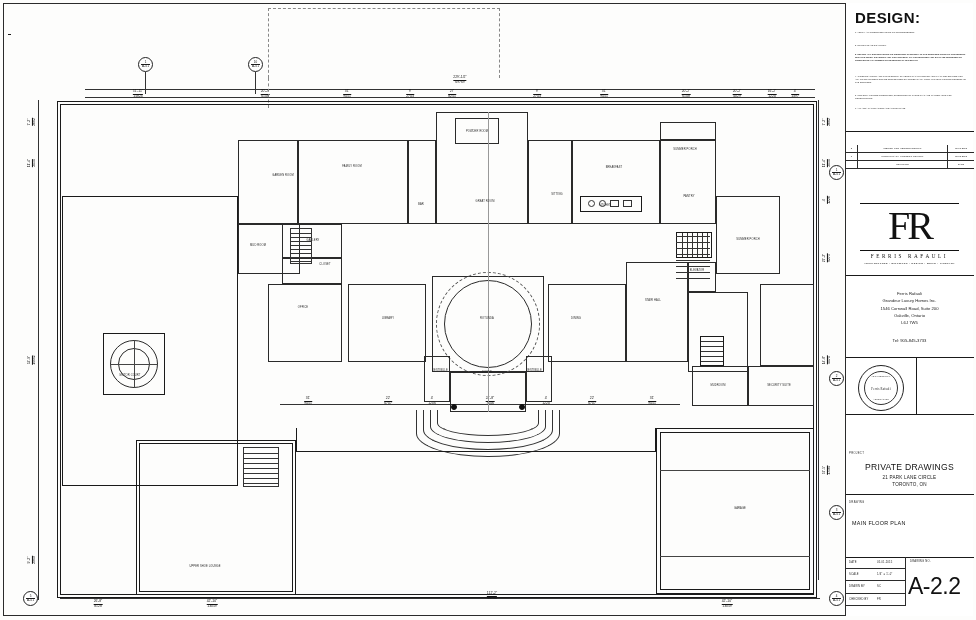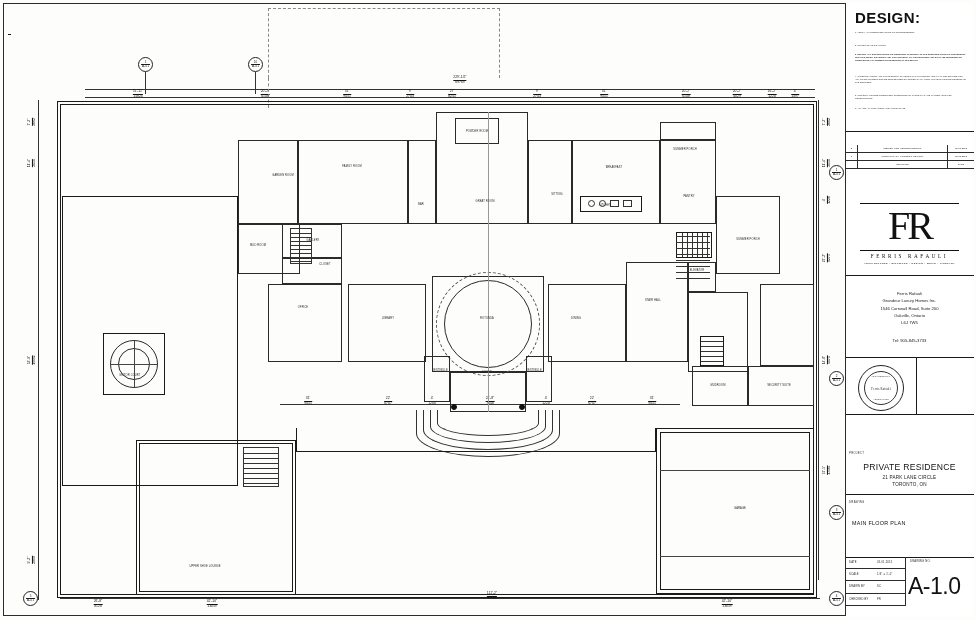--- a/index.html
+++ b/index.html
@@ -705,21 +705,21 @@
       <div id="seal-inner">
         <div class="seal-txt" style="top:3px;">ARCHITECTURAL</div>
         <div class="seal-txt" style="top:15px; font-family:'Liberation Serif',serif; font-size:3px;">Ferris Rafauli</div>
         <div class="seal-txt" style="top:26px;">ASSOCIATION</div>
       </div>
     </div>
     <div class="ln vln" style="left:70px; top:354px; height:57px;"></div>
     <div class="ln hln" style="left:0; top:411px; width:128px;"></div>
 
     <div class="tb-label" style="position:absolute; left:0; top:446px;">PROJECT</div>
-    <div id="proj-main" style="top:459px;">PRIVATE RESIDENCE</div>
+    <div id="proj-main" style="top:459px;">PRIVATE DRAWINGS</div>
     <div id="proj-sub" style="top:471px;">
         <div>21 PARK LANE CIRCLE</div>
         <div>TORONTO, ON</div>
       </div>
     <div class="ln hln" style="left:0; top:491px; width:128px;"></div>
 
     <div class="tb-label" style="position:absolute; left:0; top:495px;">DRAWING</div>
     <div id="draw-name" style="top:517px;">MAIN FLOOR PLAN</div>
     <div class="ln hln" style="left:0; top:554px; width:128px;"></div>
 
@@ -735,16 +735,16 @@
         <div class="d-row" style="top: 24.4px;">
           <span class="d-key">DRAWN BY</span>
           <span class="d-val">SC</span>
         </div>
         <div class="d-row" style="top: 36.6px;">
           <span class="d-key">CHECKED BY</span>
           <span class="d-val">FR</span>
         </div>
       </div>
     <div id="dwg-no-label" style="top:557px;">DRAWING NO.</div>
-    <div id="dwg-no" style="top:570px;">A-1.0</div>
+    <div id="dwg-no" style="top:570px;">A-2.2</div>
 
   </div>
 </div>
 
 </body></html>

